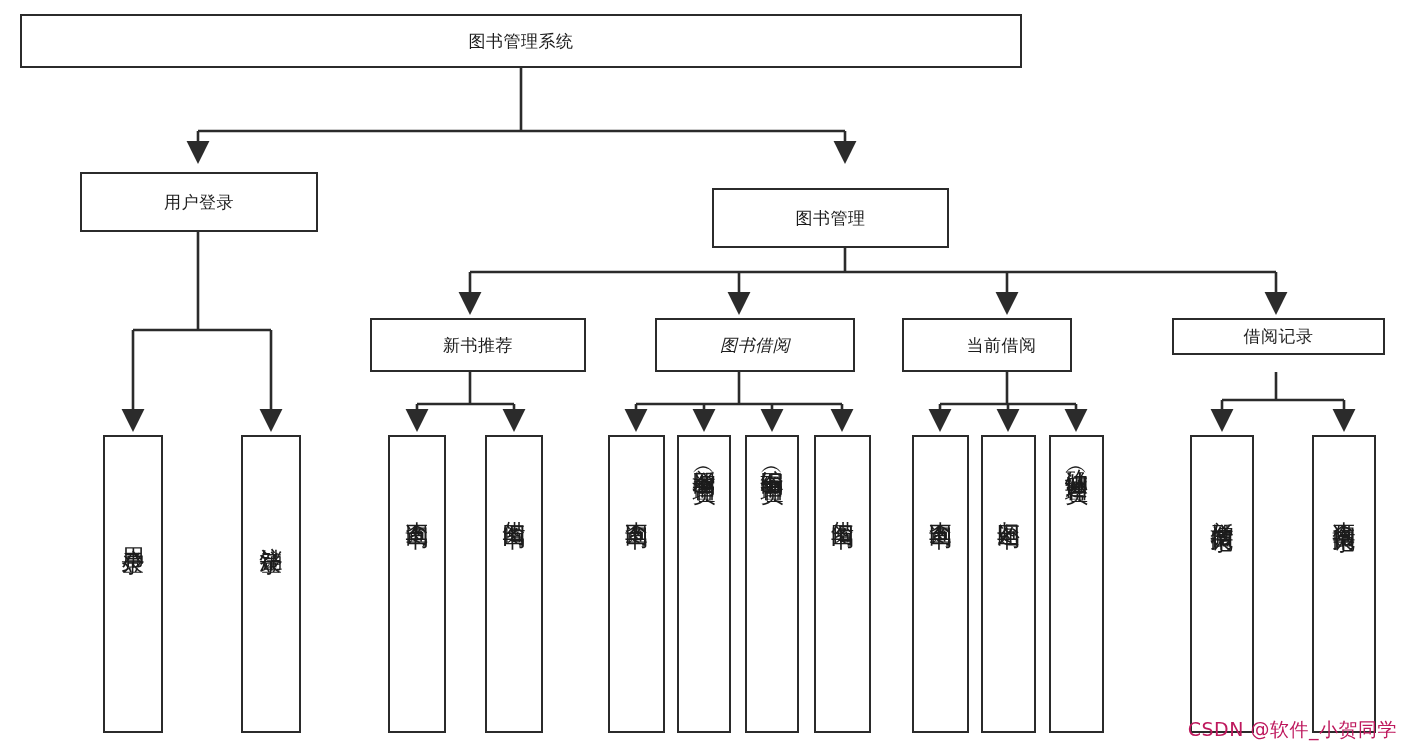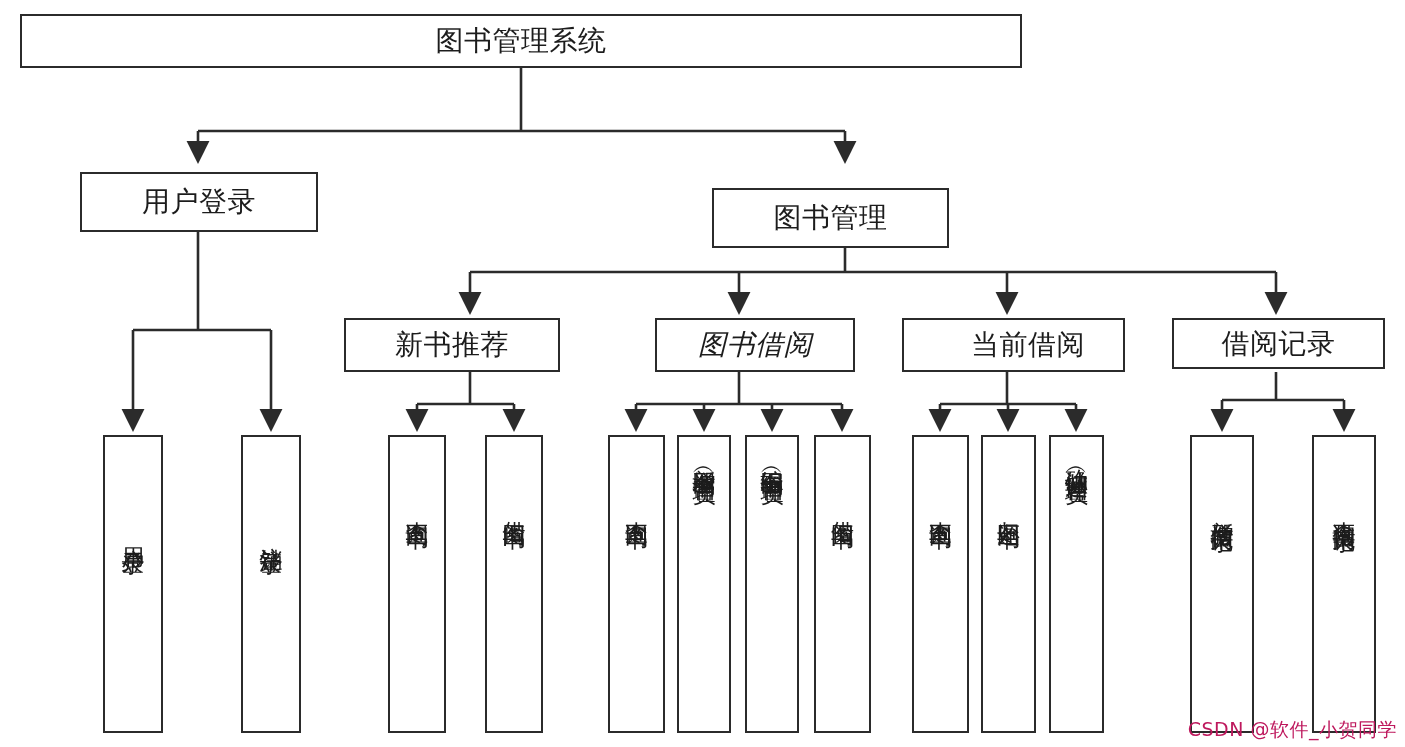--- a/index.html
+++ b/index.html
@@ -37,21 +37,21 @@
     justify-content: center;
     color: #1c1c1c;
     z-index: 2;
   }
   .node .label {
     display: block;
     text-align: center;
     line-height: 1.18;
   }
   .node.horizontal .label {
-    font-size: 28px;
+    font-size: 17px;
     letter-spacing: 0.5px;
   }
   .node.vertical {
     align-items: flex-start;
     justify-content: center;
     padding-top: 14px;
   }
   .node.vertical .label {
     writing-mode: vertical-rl;
     text-orientation: upright;
@@ -140,30 +140,30 @@
     <span class="label">图书管理系统</span>
   </div>
 
   <div class="node horizontal" style="left:80px; top:172px; width:238px; height:60px;">
     <span class="label">用户登录</span>
   </div>
   <div class="node horizontal" style="left:712px; top:172px; width:237px; height:60px;margin-top:16px;">
     <span class="label">图书管理</span>
   </div>
 
-  <div class="node horizontal" style="left:344px; top:318px; width:216px; height:54px;">
+  <div class="node horizontal" style="left:370px; top:318px; width:216px; height:54px;">
     <span class="label">新书推荐</span>
   </div>
   <div class="node horizontal" style="left:655px; top:318px; width:200px; height:54px;font-style:italic;">
     <span class="label">图书借阅</span>
   </div>
-  <div class="node horizontal" style="left:902px; top:318px; width:223px; height:54px;padding-left:29px;">
+  <div class="node horizontal" style="left:902px; top:318px; width:170px; height:54px;padding-left:29px;">
     <span class="label">当前借阅</span>
   </div>
-  <div class="node horizontal" style="left:1172px; top:318px; width:213px; height:51px;">
+  <div class="node horizontal" style="left:1172px; top:318px; width:213px; height:37px;">
     <span class="label">借阅记录</span>
   </div>
 
   <div class="node vertical mid" style="left:103px; top:435px; width:60px; height:298px;">
     <span class="label">用户登录</span>
   </div>
   <div class="node vertical mid" style="left:241px; top:435px; width:60px; height:298px;">
     <span class="label">注销登录</span>
   </div>
 

